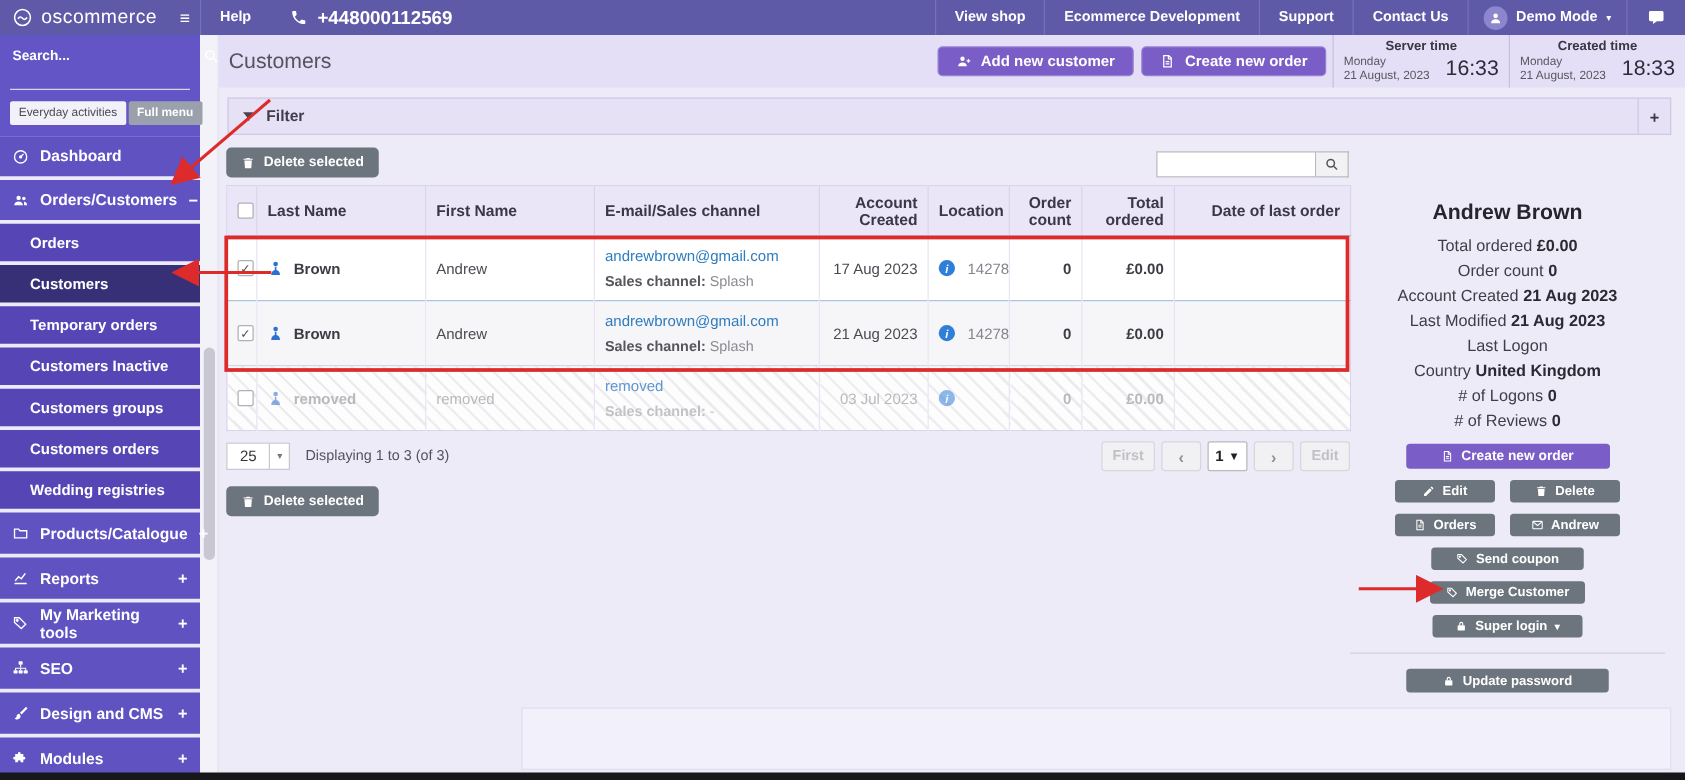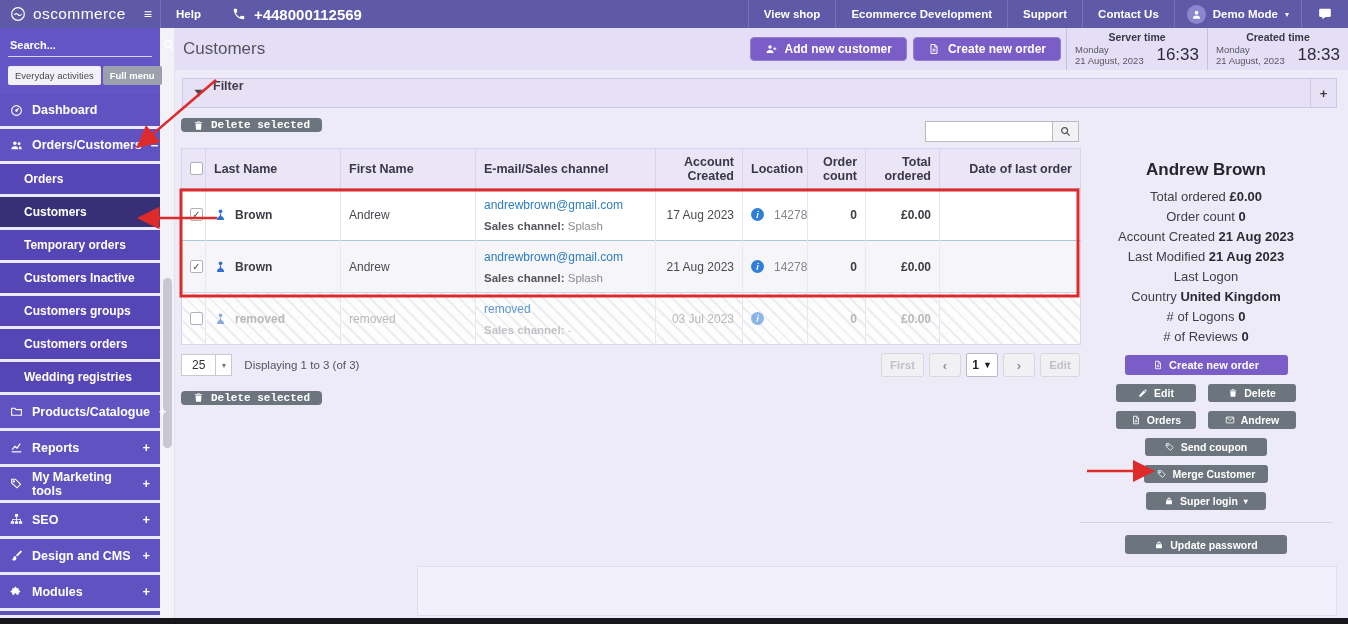--- a/index.html
+++ b/index.html
@@ -20,21 +20,21 @@
   .tb-spacer { flex:1; }
   .tb-user { display:flex; align-items:center; gap:7px; padding:0 12px; border-left:1px solid rgba(255,255,255,.14); cursor:pointer;}
   .avatar { width:19px; height:19px; border-radius:50%; background:#8c86cf; display:flex; align-items:center; justify-content:center; font-size:11px; color:#fff;}
   .tb-user-label { font-size:11.5px; font-weight:bold; }
   .caret { font-size:8px; }
   .tb-chat { display:flex; align-items:center; padding:0 16px; border-left:1px solid rgba(255,255,255,.14); font-size:14px; cursor:pointer;}
 
   
   .sidebar { position:absolute; top:28px; left:0; width:160px; height:590px; background:#ece9f8; z-index:4;}
   .side-top { background:#6355c5; padding:8px 8px 9px; }
-  .side-search { display:flex; align-items:flex-start; border-bottom:1px solid #d9d3f2; padding:3px 2px 5px; }
+  .side-search { display:flex; align-items:flex-start; border-bottom:1px solid #d9d3f2; padding:3px 2px 20px; }
   .side-search input { flex:1; background:transparent; border:none; outline:none; color:#fff; font-size:11px; font-weight:bold; font-family:inherit;}
   .side-search input::placeholder { color:#fff; opacity:1; }
   .side-search [data-icon]{ color:#fff; font-size:12px; cursor:pointer;}
   .side-tabs { display:flex; gap:2px; margin-top:9px; }
   .side-tab { font-size:9.5px; padding:4px 7px; border-radius:2px; cursor:pointer; white-space:nowrap;}
   .side-tab.on { background:#f2f0f8; color:#4a4a52; }
   .side-tab.off { background:#9aa1ac; color:#fff; font-weight:bold; }
   .mi { display:flex; align-items:center; gap:9px; height:32px; background:#6152c2; color:#fff; font-size:12.5px; font-weight:bold; padding:0 10px; margin-bottom:3px; cursor:pointer;}
   .mi [data-icon]{ font-size:13px; }
   .mi .exp { margin-left:auto; font-size:13px; font-weight:bold; }
@@ -53,28 +53,28 @@
   .ph-actions { margin-left:auto; display:flex; gap:6px; margin-right:5px; }
   .btn-purple { background:#7a5dc7; border:1px solid #957fd3; color:#fff; font-weight:bold; font-size:12px; height:24px; padding:0 14px; border-radius:4px; display:inline-flex; align-items:center; gap:8px; cursor:pointer; font-family:inherit;}
   .btn-purple [data-icon]{ font-size:12px; }
   .time-block { border-left:1px solid #c6bfe0; width:141px; padding:3px 8px 0; align-self:stretch;}
   .tbk-label { font-size:10.5px; font-weight:bold; color:#3a3744; text-align:center; }
   .tbk-row { display:flex; align-items:center; justify-content:space-between; margin-top:1px;}
   .tbk-date { font-size:9.5px; color:#5a5762; line-height:1.2; }
   .tbk-time { font-size:17px; color:#2e2b38; }
 
   .filter-bar { margin:8px 11px 0 7px; height:30px; background:#e6e1f5; border:1px solid #cfc7e8; display:flex; align-items:stretch; }
-  .fb-main { display:flex; gap:9px; padding-left:10px; flex:1; font-weight:bold; font-size:12.5px; color:#413d4c; cursor:pointer;}
+  .fb-main { display:flex; gap:9px; padding-left:10px; align-items:center; flex:1; font-weight:bold; font-size:12.5px; color:#413d4c; cursor:pointer;}
   .fb-main [data-icon]{ font-size:11px; color:#49454f; }
   .fb-expand { width:26px; border-left:1px solid #cfc7e8; display:flex; align-items:center; justify-content:center; font-weight:bold; font-size:13px; color:#3a3744; cursor:pointer;}
 
   .main { display:flex; margin-top:10px; padding-left:6px; align-items:flex-start; }
   .table-col { width:899px; }
   .toolbar { display:flex; justify-content:space-between; align-items:flex-start; }
-  .btn-gray { background:#6c757d; color:#fff; border:none; border-radius:4px; font-weight:bold; font-size:11px; height:14px; padding:0 12px; display:inline-flex; align-items:center; gap:7px; cursor:pointer; font-family:Liberation Mono, monospace;}
+  .btn-gray { background:#6c757d; color:#fff; border:none; border-radius:4px; font-weight:bold; font-size:11px; height:24px; padding:0 12px; display:inline-flex; align-items:center; gap:7px; cursor:pointer; font-family:Liberation Sans, sans-serif;}
   .btn-gray [data-icon]{ font-size:11px; }
   .search-box { display:flex; margin-top:3px; margin-right:1px;}
   .search-box input { width:128px; height:21px; border:1px solid #b9b9bf; background:#fff; padding:0 6px; font-size:12px; font-family:inherit; outline:none;}
   .sb-btn { width:26px; height:21px; border:1px solid #b9b9bf; border-left:none; background:#f2f2f5; color:#555; display:flex; align-items:center; justify-content:center; font-size:11px; cursor:pointer;}
 
   table.customers { margin-top:6px; width:899px; border-collapse:collapse; background:#fff; table-layout:fixed; border:1px solid #d9d3ec;}
   table.customers th { background:#eae6f7; font-size:12.5px; color:#3a3748; font-weight:bold; padding:5px 8px; height:40px; border-right:1px solid #d9d3ec; border-bottom:1px solid #c9c1e0; text-align:left;}
   table.customers th.r, table.customers td.r { text-align:right; }
   table.customers td { font-size:12px; color:#4a4a52; padding:6px 8px; border-right:1px solid #e9e5f4; height:52px; vertical-align:middle;}
   tr.r2 td { background:#f6f6f8; border-top:1px solid #a9c7dc; }

